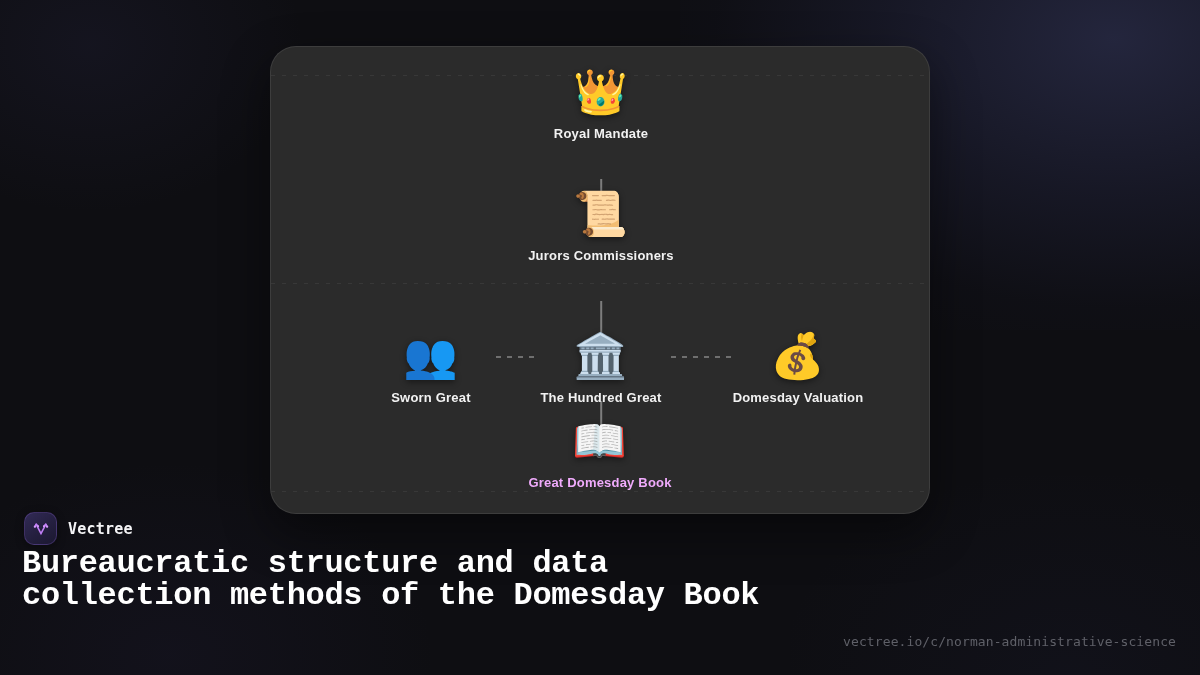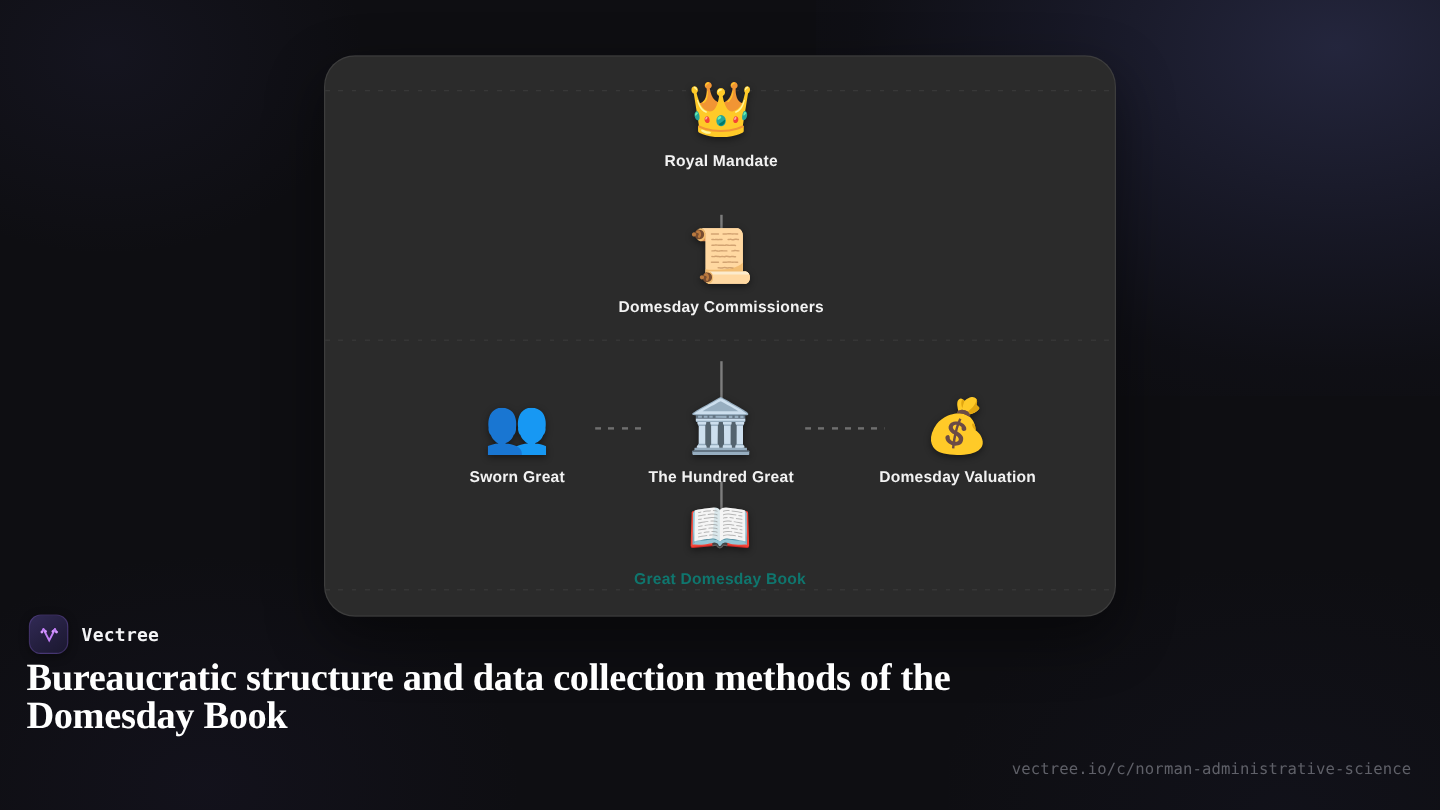--- a/index.html
+++ b/index.html
@@ -108,21 +108,21 @@
   }
   .node-label {
     margin-top: 9px;
     font-family: Liberation Sans, sans-serif;
     font-size: 13px;
     font-weight: bold;
     letter-spacing: 0.2px;
     color: #f2f2f2;
     white-space: nowrap;
   }
-  .node-label.muted { color: #0f766e; }
+  .node-label.muted { color: #f0abfc; }
 
   
   .conn-v {
     position: absolute;
     width: 1.6px;
     background: #7d7d7d;
     transform: translateX(-50%);
     z-index: 2;
   }
   .conn-dash {
@@ -169,21 +169,21 @@
     font-weight: bold;
     color: #f4f4f6;
     letter-spacing: 0.2px;
   }
 
   .page-title {
     position: absolute;
     left: 22px;
     top: 548px;
     width: 790px;
-    font-family: Liberation Serif, serif;
+    font-family: Liberation Mono, monospace;
     font-size: 32px;
     font-weight: bold;
     line-height: 1.0;
     letter-spacing: -0.3px;
     color: #ffffff;
   }
 
   .footer-url {
     position: absolute;
     right: 24px;
@@ -218,21 +218,21 @@
   <div class="conn-v" style="left:330px; top:354px;  height:49px;"></div>
   <div class="arrow-head" style="left:330px; top:397px;"></div>
 
   <div class="node" style="left:330px; top:20px;">
     <div class="node-emoji">👑</div>
     <div class="node-label">Royal Mandate</div>
   </div>
 
   <div class="node" style="left:330px; top:142px;">
     <div class="node-emoji">📜</div>
-    <div class="node-label">Domesday Commissioners</div>
+    <div class="node-label">Jurors Commissioners</div>
   </div>
 
   <div class="node" style="left:160px; top:284px;">
     <div class="node-emoji">👥</div>
     <div class="node-label">Sworn Great</div>
   </div>
 
   <div class="node" style="left:330px; top:284px;">
     <div class="node-emoji">🏛️</div>
     <div class="node-label">The Hundred Great</div>

